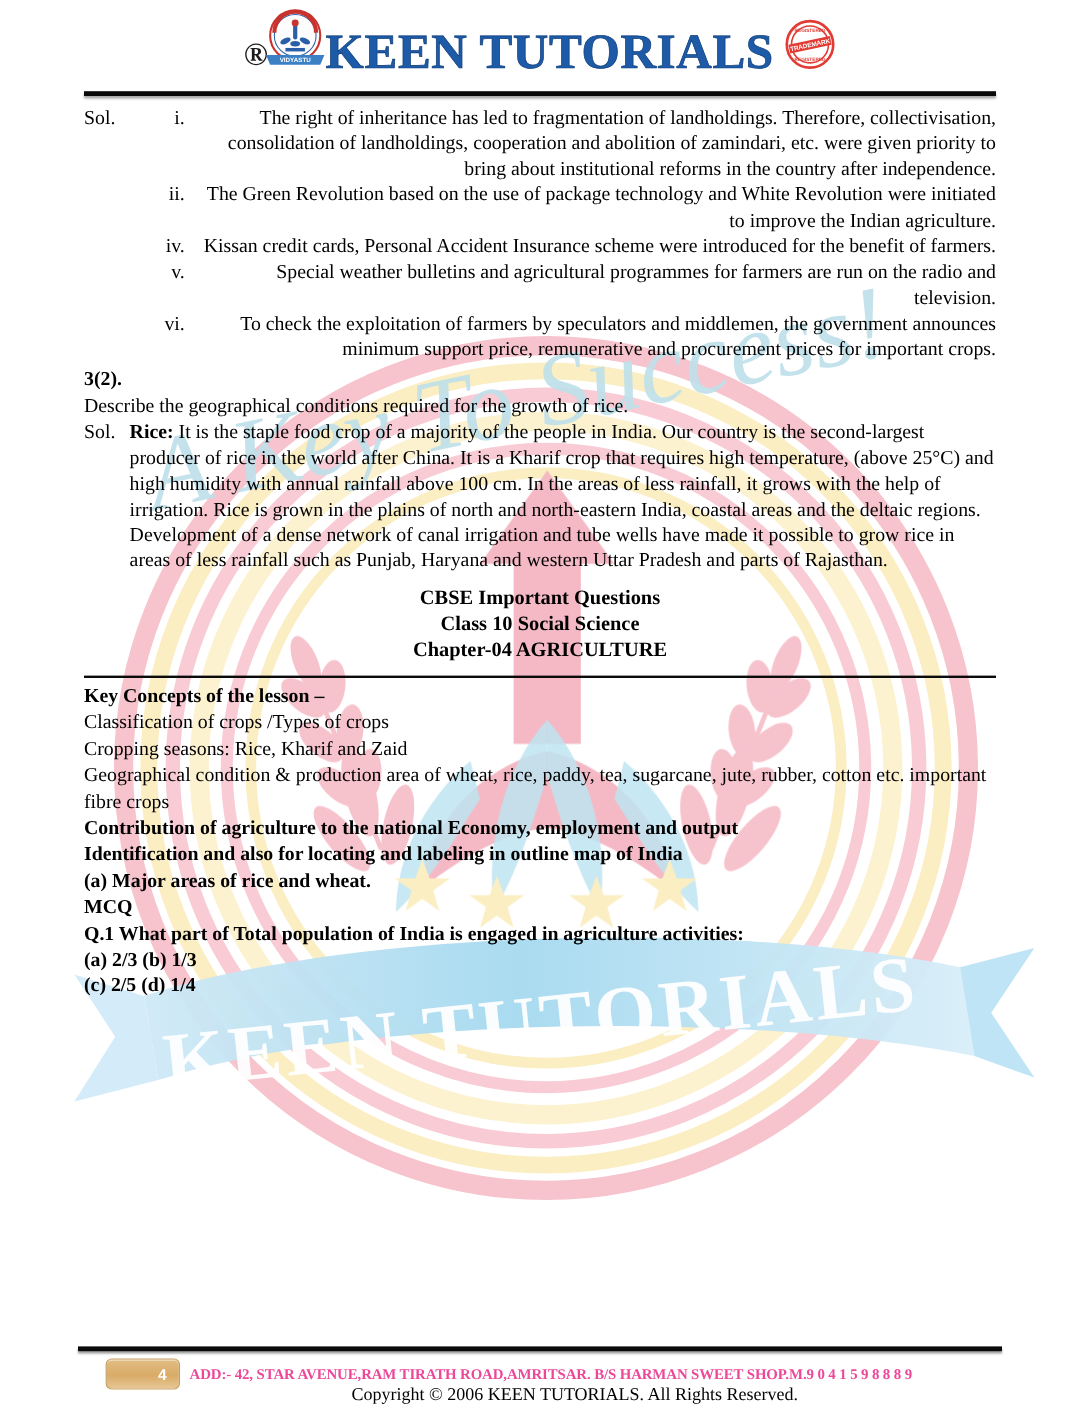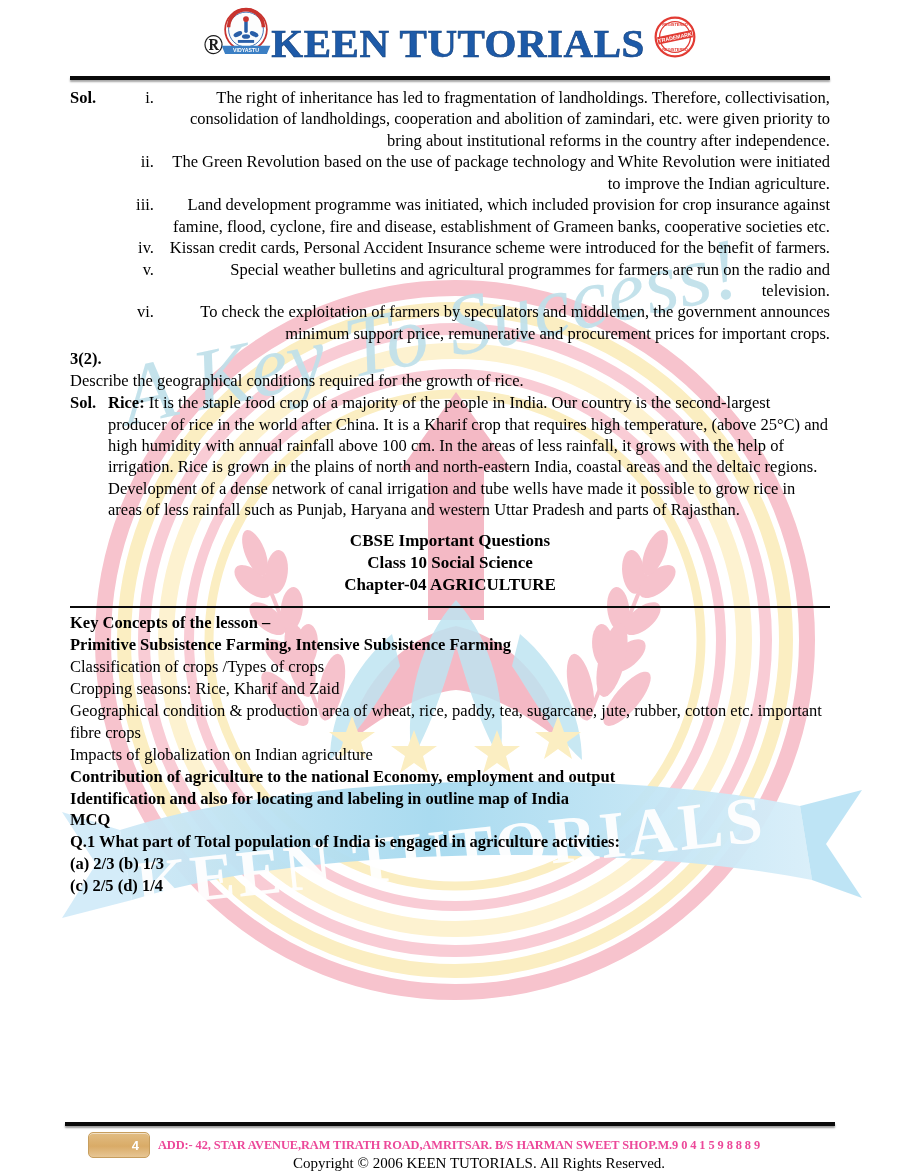--- a/index.html
+++ b/index.html
@@ -102,21 +102,21 @@
     padding: 7px 70px 0 70px;
     font-size: 16.5px;
     line-height: 1.30;
   }
 
   .sol-block {
     display: flex;
     align-items: flex-start;
   }
   .sol-label {
-    font-weight: bold;
+    font-weight: normal;
     width: 50px;
     flex: 0 0 50px;
   }
   .roman-list {
     flex: 1 1 auto;
     margin: 0;
     padding: 0;
     list-style: none;
   }
   .roman-list li {
@@ -378,24 +378,20 @@
       <ol class="roman-list">
         <li>
           <span class="roman-num">i.</span>
           <span class="roman-text">The right of inheritance has led to fragmentation of landholdings. Therefore, collectivisation, consolidation of landholdings, cooperation and abolition of zamindari, etc. were given priority to bring about institutional reforms in the country after independence.</span>
         </li>
         <li>
           <span class="roman-num">ii.</span>
           <span class="roman-text">The Green Revolution based on the use of package technology and White Revolution were initiated to improve the Indian agriculture.</span>
         </li>
         <li>
-          <span class="roman-num">iii.</span>
-          <span class="roman-text">Land development programme was initiated, which included provision for crop insurance against famine, flood, cyclone, fire and disease, establishment of Grameen banks, cooperative societies etc.</span>
-        </li>
-        <li>
           <span class="roman-num">iv.</span>
           <span class="roman-text">Kissan credit cards, Personal Accident Insurance scheme were introduced for the benefit of farmers.</span>
         </li>
         <li>
           <span class="roman-num">v.</span>
           <span class="roman-text">Special weather bulletins and agricultural programmes for farmers are run on the radio and television.</span>
         </li>
         <li>
           <span class="roman-num">vi.</span>
           <span class="roman-text">To check the exploitation of farmers by speculators and middlemen, the government announces minimum support price, remunerative and procurement prices for important crops.</span>
@@ -417,28 +413,27 @@
       <div>CBSE Important Questions</div>
       <div>Class 10 Social Science</div>
       <div>Chapter-04 AGRICULTURE</div>
     </div>
   </div>
 
   <div class="rule-thin"></div>
 
   <div class="concepts">
     <div class="b">Key Concepts of the lesson –</div>
-    <div class="b">Primitive Subsistence Farming, Intensive Subsistence Farming</div>
     <div class="n">Classification of crops /Types of crops</div>
     <div class="n">Cropping seasons: Rice, Kharif and Zaid</div>
     <div class="n">Geographical condition &amp; production area of wheat, rice, paddy, tea, sugarcane, jute, rubber, cotton etc. important</div>
     <div class="n">fibre crops</div>
-    <div class="n">Impacts of globalization on Indian agriculture</div>
     <div class="b">Contribution of agriculture to the national Economy, employment and output</div>
     <div class="b">Identification and also for locating and labeling in outline map of India</div>
+    <div class="b">(a) Major areas of rice and wheat.</div>
     <div class="b">MCQ</div>
     <div class="b">Q.1 What part of Total population of India is engaged in agriculture activities:</div>
     <div class="b">(a) 2/3 (b) 1/3</div>
     <div class="b">(c) 2/5 (d) 1/4</div>
   </div>
 
   <div class="footer-wrap">
     <div class="footer-rule"></div>
     <div class="footer-row">
       <div class="page-badge">4</div>

